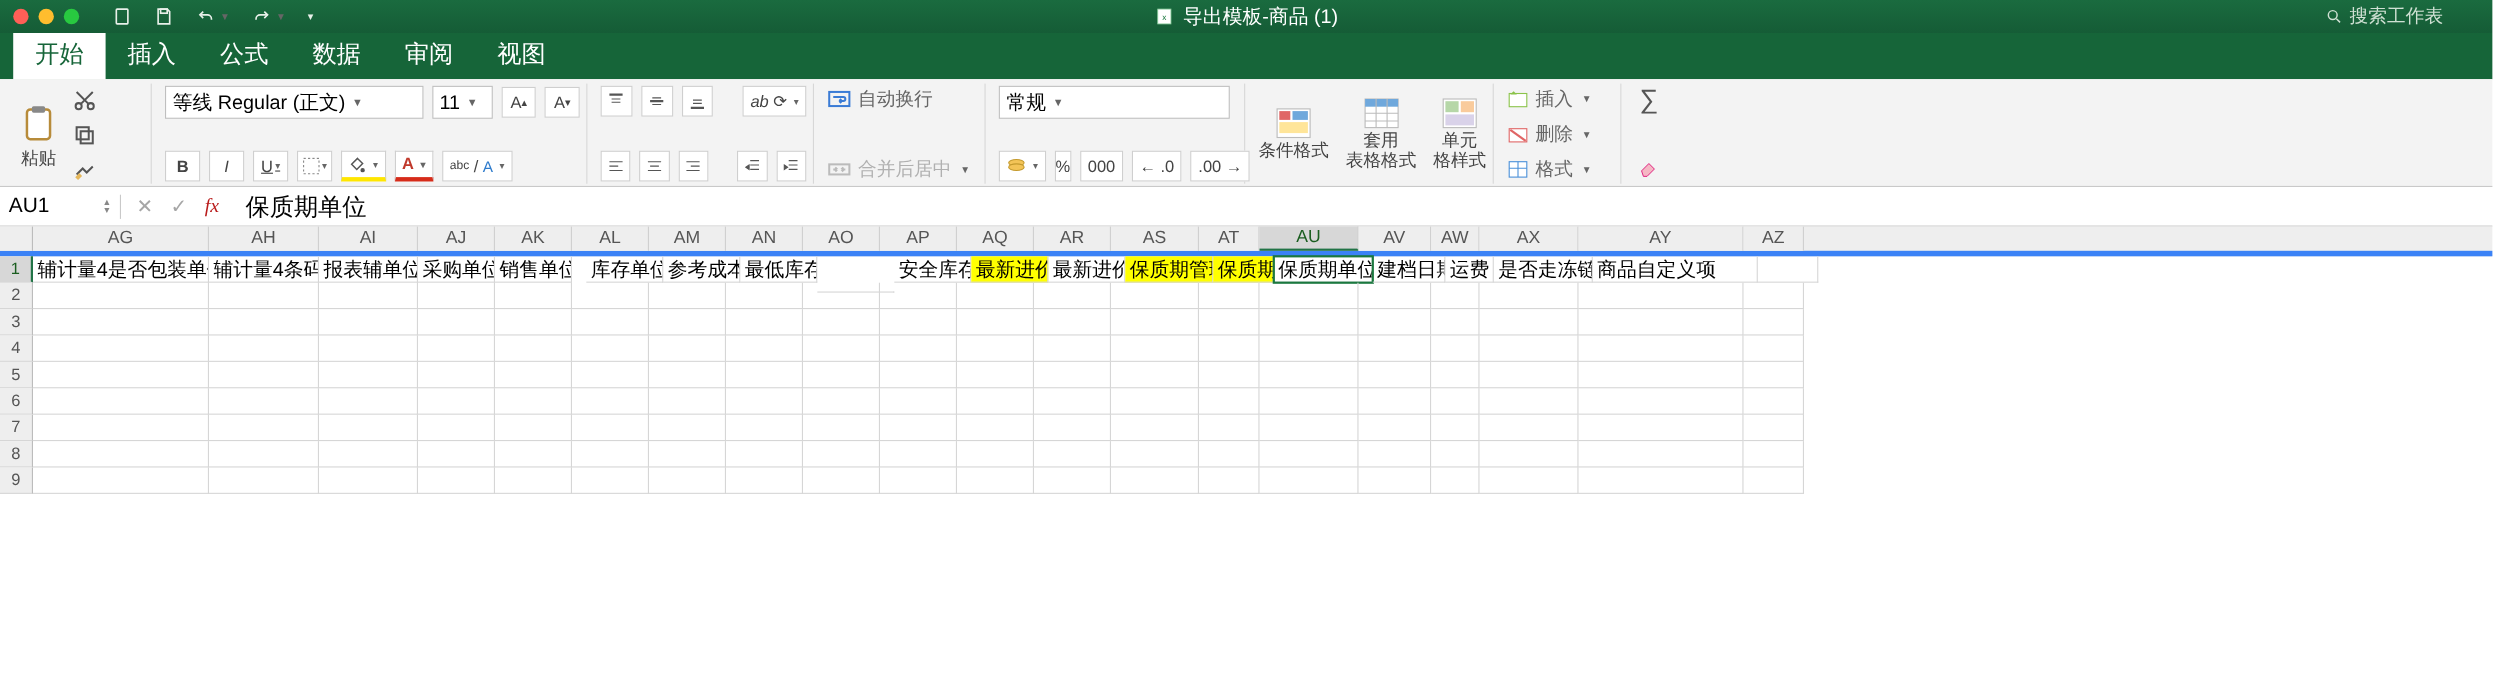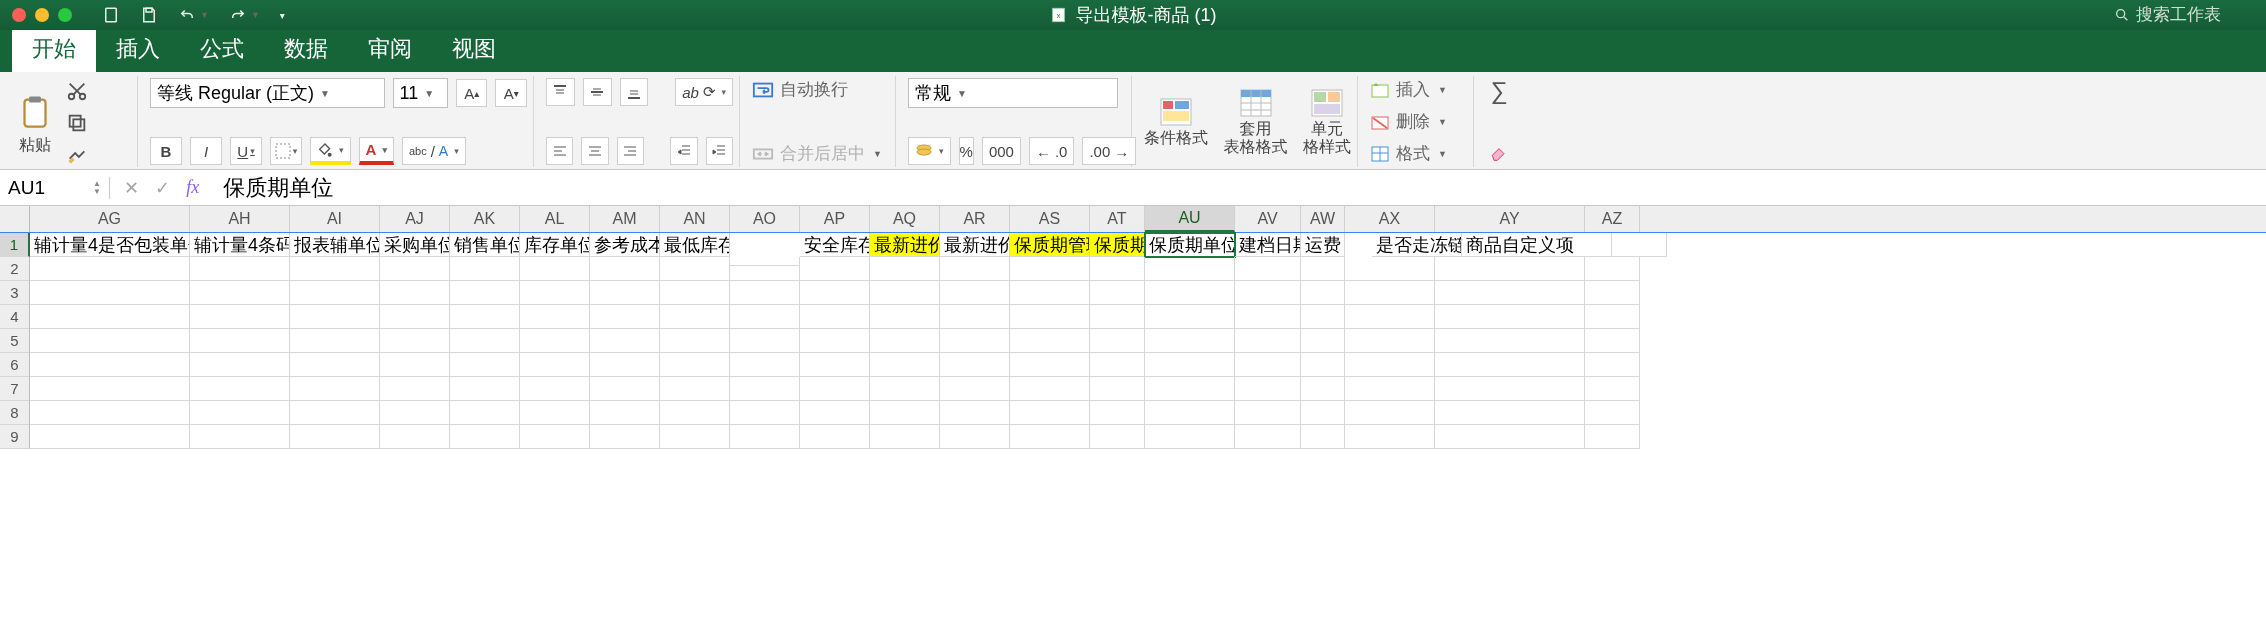--- a/index.html
+++ b/index.html
@@ -39,26 +39,26 @@
   .vcol { display:flex; flex-direction:column; align-items:center; gap:2px; font-size:15px; color:#444; }
   .vcol .lbl{font-size:16px; line-height:1.1; text-align:center;}
   .mini-row { display:flex; align-items:center; gap:6px; font-size:17px; color:#666; }
   .mini-row.disabled{color:#b0b0b0;}
 
   
   .formulabar { height:36px; border-bottom:1px solid #c9c9c9; display:flex; align-items:center; background:#fff; }
   .namebox { width:110px; border-right:1px solid #c9c9c9; display:flex; align-items:center; justify-content:space-between; padding:0 8px; font-size:19px; }
   .namebox .stepper{display:flex; flex-direction:column; font-size:8px; color:#888; line-height:8px;}
   .fb-btns { display:flex; align-items:center; gap:16px; padding:0 14px; color:#a6a6a6; }
-  .fx { font-style:italic; font-family:Georgia,serif; color:#8b5cf6; font-size:18px; }
+  .fx { font-style:italic; font-family:Georgia,serif; color:#b91c1c; font-size:18px; }
   .formula-input { flex:1; border:none; font-size:22px; padding:0 10px; outline:none; }
 
   
   .grid-wrap { position:relative; }
-  .colhdr-row { display:flex; height:27px; background:#eee; border-bottom:1px solid #3b82f6; }
+  .colhdr-row { display:flex; height:27px; background:#eee; border-bottom:5px solid #3b82f6; }
   .corner { width:30px; border-right:1px solid #bcbcbc; background:#eee; }
   .colhdr { border-right:1px solid #d0d0d0; display:flex; align-items:center; justify-content:center; font-size:16px; color:#555; background:#eee; }
   .colhdr.selected { background:#d7d7d7; border-bottom:2px solid #217346; font-weight:500; color:#1b5e20;}
   .rows { }
   .row { display:flex; height:24px; }
   .rowhdr { width:30px; border-right:1px solid #bcbcbc; border-bottom:1px solid #d6d6d6; background:#eee; display:flex; align-items:center; justify-content:center; font-size:15px; color:#555;}
   .rowhdr.selected{background:#d7d7d7; border-right:2px solid #217346; color:#1b5e20;}
   .cell { border-right:1px solid #d6d6d6; border-bottom:1px solid #d6d6d6; padding:0 4px; font-size:18px; display:flex; align-items:center; overflow:hidden; white-space:nowrap; }
   .cell.hl { background:#ffff00; }
   .cell.selected { outline:2px solid #1b783f; outline-offset:-1px; }
@@ -422,33 +422,33 @@
       <div class="colhdr" style="width: 55px;">AZ</div>
     </div>
   <div class="rows" id="rows">
       <div class="row">
         <div class="rowhdr selected">1</div>
         <div class="cell" style="width: 160px;">辅计量4是否包装单位</div>
         <div class="cell" style="width: 100px;">辅计量4条码</div>
         <div class="cell" style="width: 90px;">报表辅单位</div>
         <div class="cell" style="width: 70px;">采购单位</div>
         <div class="cell" style="width: 70px;">销售单位</div>
-        <div class="cell" style="width: 70px;">库存单位</div>
+        <div class="cell" style="width: 70px; margin-left: 13px;">库存单位</div>
         <div class="cell" style="width: 70px;">参考成本</div>
         <div class="cell" style="width: 70px;">最低库存</div>
         <div class="cell" style="width: 70px; margin-top: 32px;">最高库存</div>
         <div class="cell" style="width: 70px;">安全库存</div>
         <div class="cell hl" style="width: 70px;">最新进价</div>
         <div class="cell" style="width: 70px;">最新进价</div>
         <div class="cell hl" style="width: 80px;">保质期管理</div>
         <div class="cell hl" style="width: 55px;">保质期</div>
         <div class="cell selected" style="width: 90px;">保质期单位</div>
         <div class="cell" style="width: 66px;">建档日期</div>
         <div class="cell" style="width: 44px;">运费</div>
-        <div class="cell" style="width: 90px; margin-left: 27px;">是否走冻链</div>
+        <div class="cell" style="width: 90px;">是否走冻链</div>
         <div class="cell" style="width: 150px;">商品自定义项</div>
         <div class="cell" style="width: 55px;"></div>
       </div>
       <div class="row">
         <div class="rowhdr">2</div>
         <div class="cell" style="width: 160px;"></div>
         <div class="cell" style="width: 100px;"></div>
         <div class="cell" style="width: 90px;"></div>
         <div class="cell" style="width: 70px;"></div>
         <div class="cell" style="width: 70px;"></div>

